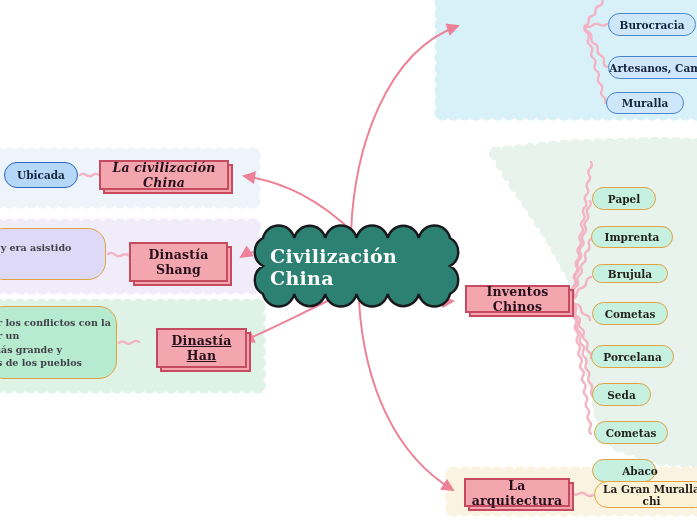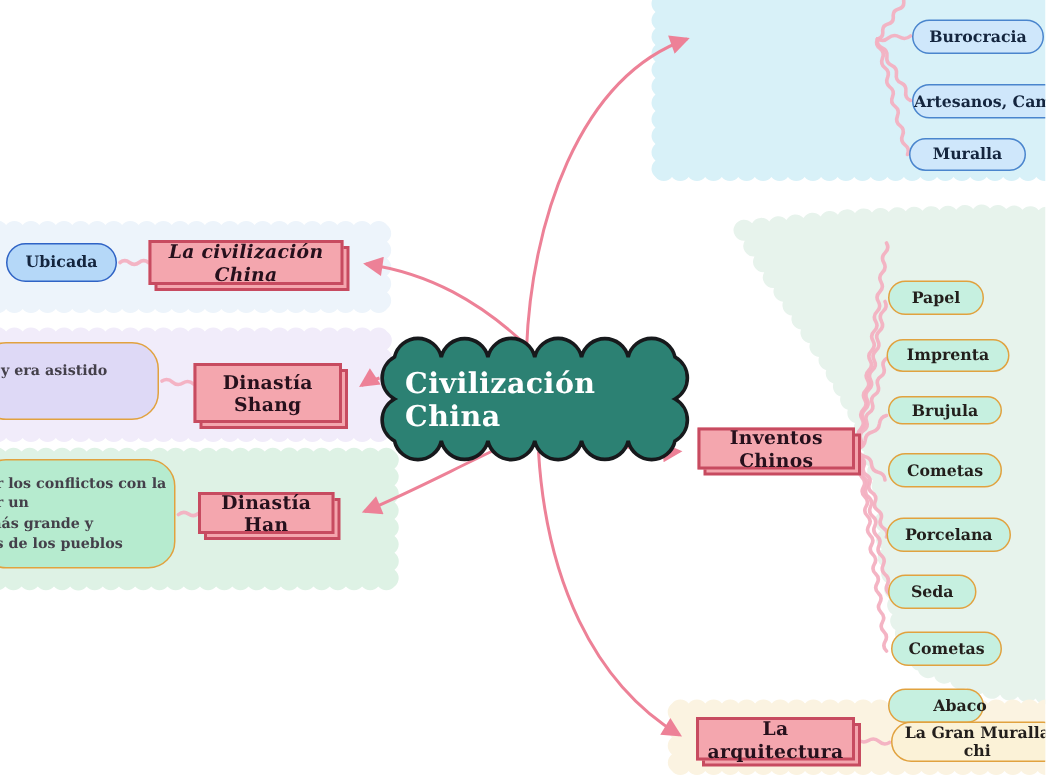--- a/index.html
+++ b/index.html
@@ -90,21 +90,21 @@
   <div id="center-label">
     <span>Civilización China</span>
   </div>
 
   <div class="node topic" style="left:99px;top:160px;width:130px;height:30px;font-style:italic;">
     <span>La civilización China</span>
   </div>
   <div class="node topic" style="left:129px;top:242px;width:99px;height:40px;">
     <span>Dinastía Shang</span>
   </div>
-  <div class="node topic" style="left:132px;top:328px;width:91px;height:28px;">
+  <div class="node topic" style="left:156px;top:328px;width:91px;height:40px;text-decoration:underline;">
     <span>Dinastía Han</span>
   </div>
   <div class="node topic" style="left:464px;top:478px;width:106px;height:29px;">
     <span>La arquitectura</span>
   </div>
   <div class="node topic" style="left:465px;top:285px;width:105px;height:28px;">
     <span>Inventos Chinos</span>
   </div>
 
   <div class="node pill blue" style="left:608px;top:13px;width:88px;height:23px;">

